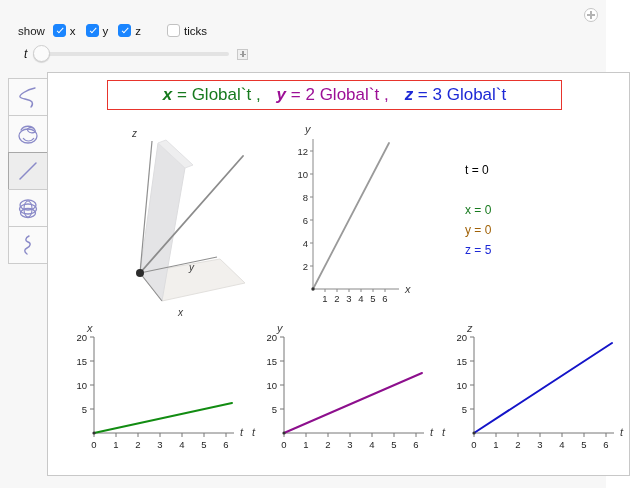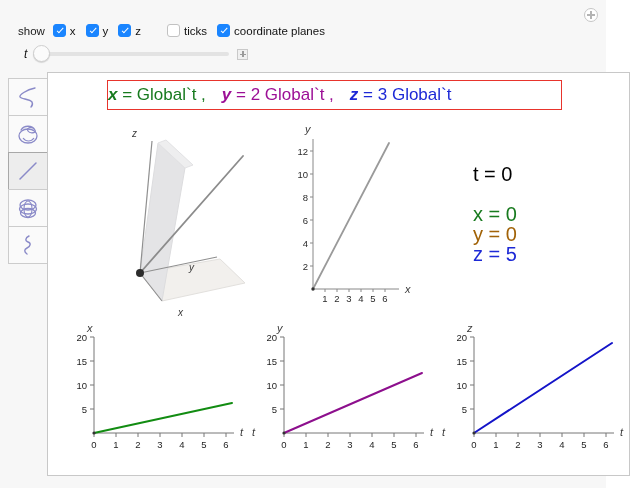--- a/index.html
+++ b/index.html
@@ -113,21 +113,21 @@
     background: #ffffff;
     border: 1px solid #c8c8c8;
   }
 
   
   #formula {
     position: absolute; left: 59px; top: 7px;
     width: 455px; height: 30px;
     border: 1.5px solid #e8342c;
     background: #ffffff;
-    display: flex; align-items: center; 
+    display: flex; align-items: center; justify-content: center;
     white-space: nowrap;
   }
   #formula .f {
     font-size: 17px;
     font-family: "Liberation Sans", sans-serif;
   }
   .f-var { font-style: italic; font-weight: bold; }
   .f-gap { display: inline-block; width: 16px; }
   .c-x { color: #177a1e; }
   .c-y { color: #9c0f96; }
@@ -137,21 +137,21 @@
 
   
   #plot3d { left: 42px; top: 48px; width: 190px; height: 200px; }
 
   
   #plot2d { left: 243px; top: 48px; width: 130px; height: 200px; }
 
   
   #values { left: 405px; top: 90px; width: 130px; height: 110px; }
   #values div { position: absolute; white-space: nowrap; }
-  .v-line { font-size: 20px; margin-left: 8px; }
+  .v-line { font-size: 12px; }
 
   
   .bplot { position: absolute; top: 250px; width: 190px; height: 142px; }
   #bp-x { left: 8px; }
   #bp-y { left: 198px; }
   #bp-z { left: 388px; }
 
   svg text {
     font-family: "Liberation Sans", sans-serif;
   }
@@ -189,26 +189,20 @@
             <i class="tick"></i>
           </span>
         <span class="cb-text wide">z</span>
       </span>
 
       <span class="cbgroup">
         <span class="cb off"></span>
         <span class="cb-text">ticks</span>
       </span>
 
-      <span class="cbgroup">
-        <span class="cb on">
-            <i class="tick"></i>
-          </span>
-        <span class="cb-text last">coordinate planes</span>
-      </span>
     </div>
 
     <div class="ctl-row" id="slider-row">
       <span class="sl-label">t</span>
       <span class="slider">
         <span class="sl-track"></span>
         <span class="sl-thumb"></span>
       </span>
       <span class="sl-play"></span>
     </div>

